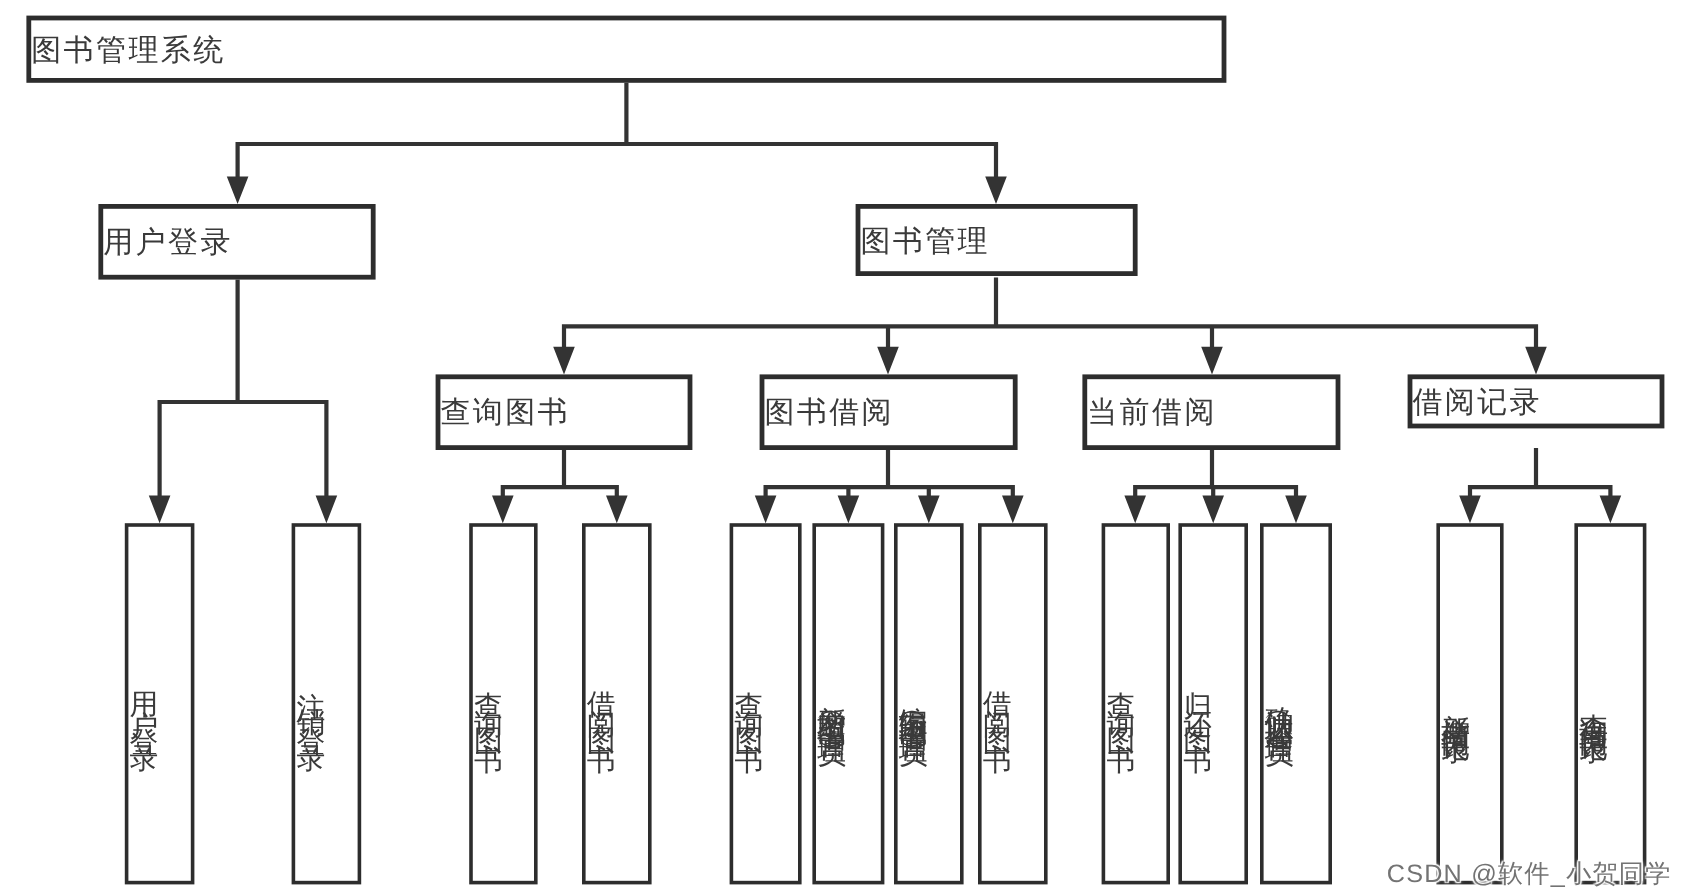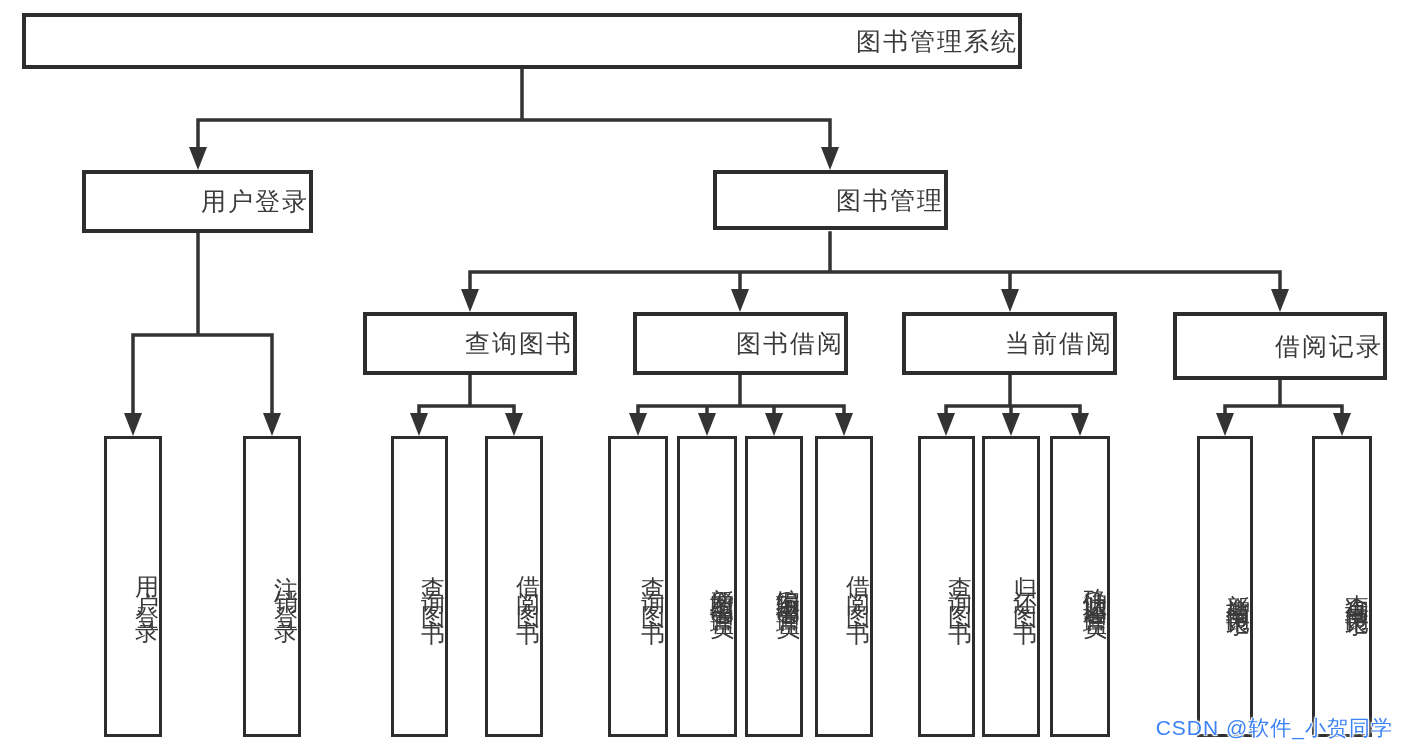--- a/index.html
+++ b/index.html
@@ -11,21 +11,21 @@
     overflow: hidden;
     font-family: "Liberation Sans", sans-serif;
   }
   .edges { position: absolute; left: 0; top: 0; }
   .node {
     position: absolute;
     box-sizing: border-box;
     background: #ffffff;
     display: flex;
     align-items: center;
-    justify-content: flex-end;
+    justify-content: flex-start;
     color: #3a3a3a;
   }
   .node.h { border: 4px solid #2d2d2d; }
   .node.v { border: 3px solid #2d2d2d; }
   .node.h .lbl {
     font-size: 25px;
     letter-spacing: 2px;
     white-space: nowrap;
   }
   .node.v .lbl {
@@ -35,21 +35,21 @@
     letter-spacing: 15px;
     line-height: 1;
   }
   .node.v.tight .lbl { letter-spacing: 4px; }
   .watermark {
     position: absolute;
     right: 12px;
     bottom: 5px;
     font-size: 21px;
     letter-spacing: 1px;
-    color: #3b82f6;
+    color: #737373;
     z-index: 5;
     text-shadow: 1px 1px 1px #ffffff, -1px -1px 1px #ffffff,
                  1px -1px 1px #ffffff, -1px 1px 1px #ffffff, 0 0 4px #ffffff;
     white-space: nowrap;
   }
 </style>
 </head>
 <body>
 
 <div class="stage">
@@ -95,21 +95,21 @@
 
   <div class="node h" style="left:363px; top:312px; width:214px; height:63px">
     <span class="lbl">查询图书</span>
   </div>
   <div class="node h" style="left:902px; top:312px; width:215px; height:63px">
     <span class="lbl">当前借阅</span>
   </div>
   <div class="node h" style="left:633px; top:312px; width:215px; height:63px">
     <span class="lbl">图书借阅</span>
   </div>
-  <div class="node h" style="left:1173px; top:312px; width:214px; height:68px">
+  <div class="node h" style="left:1173px; top:312px; width:214px; height:45px">
     <span class="lbl">借阅记录</span>
   </div>
 
   <div class="node v" style="left:104px; top:436px; width:58px; height:301px">
     <span class="lbl">用户登录</span>
   </div>
   <div class="node v" style="left:243px; top:436px; width:58px; height:301px">
     <span class="lbl">注销登录</span>
   </div>
 

